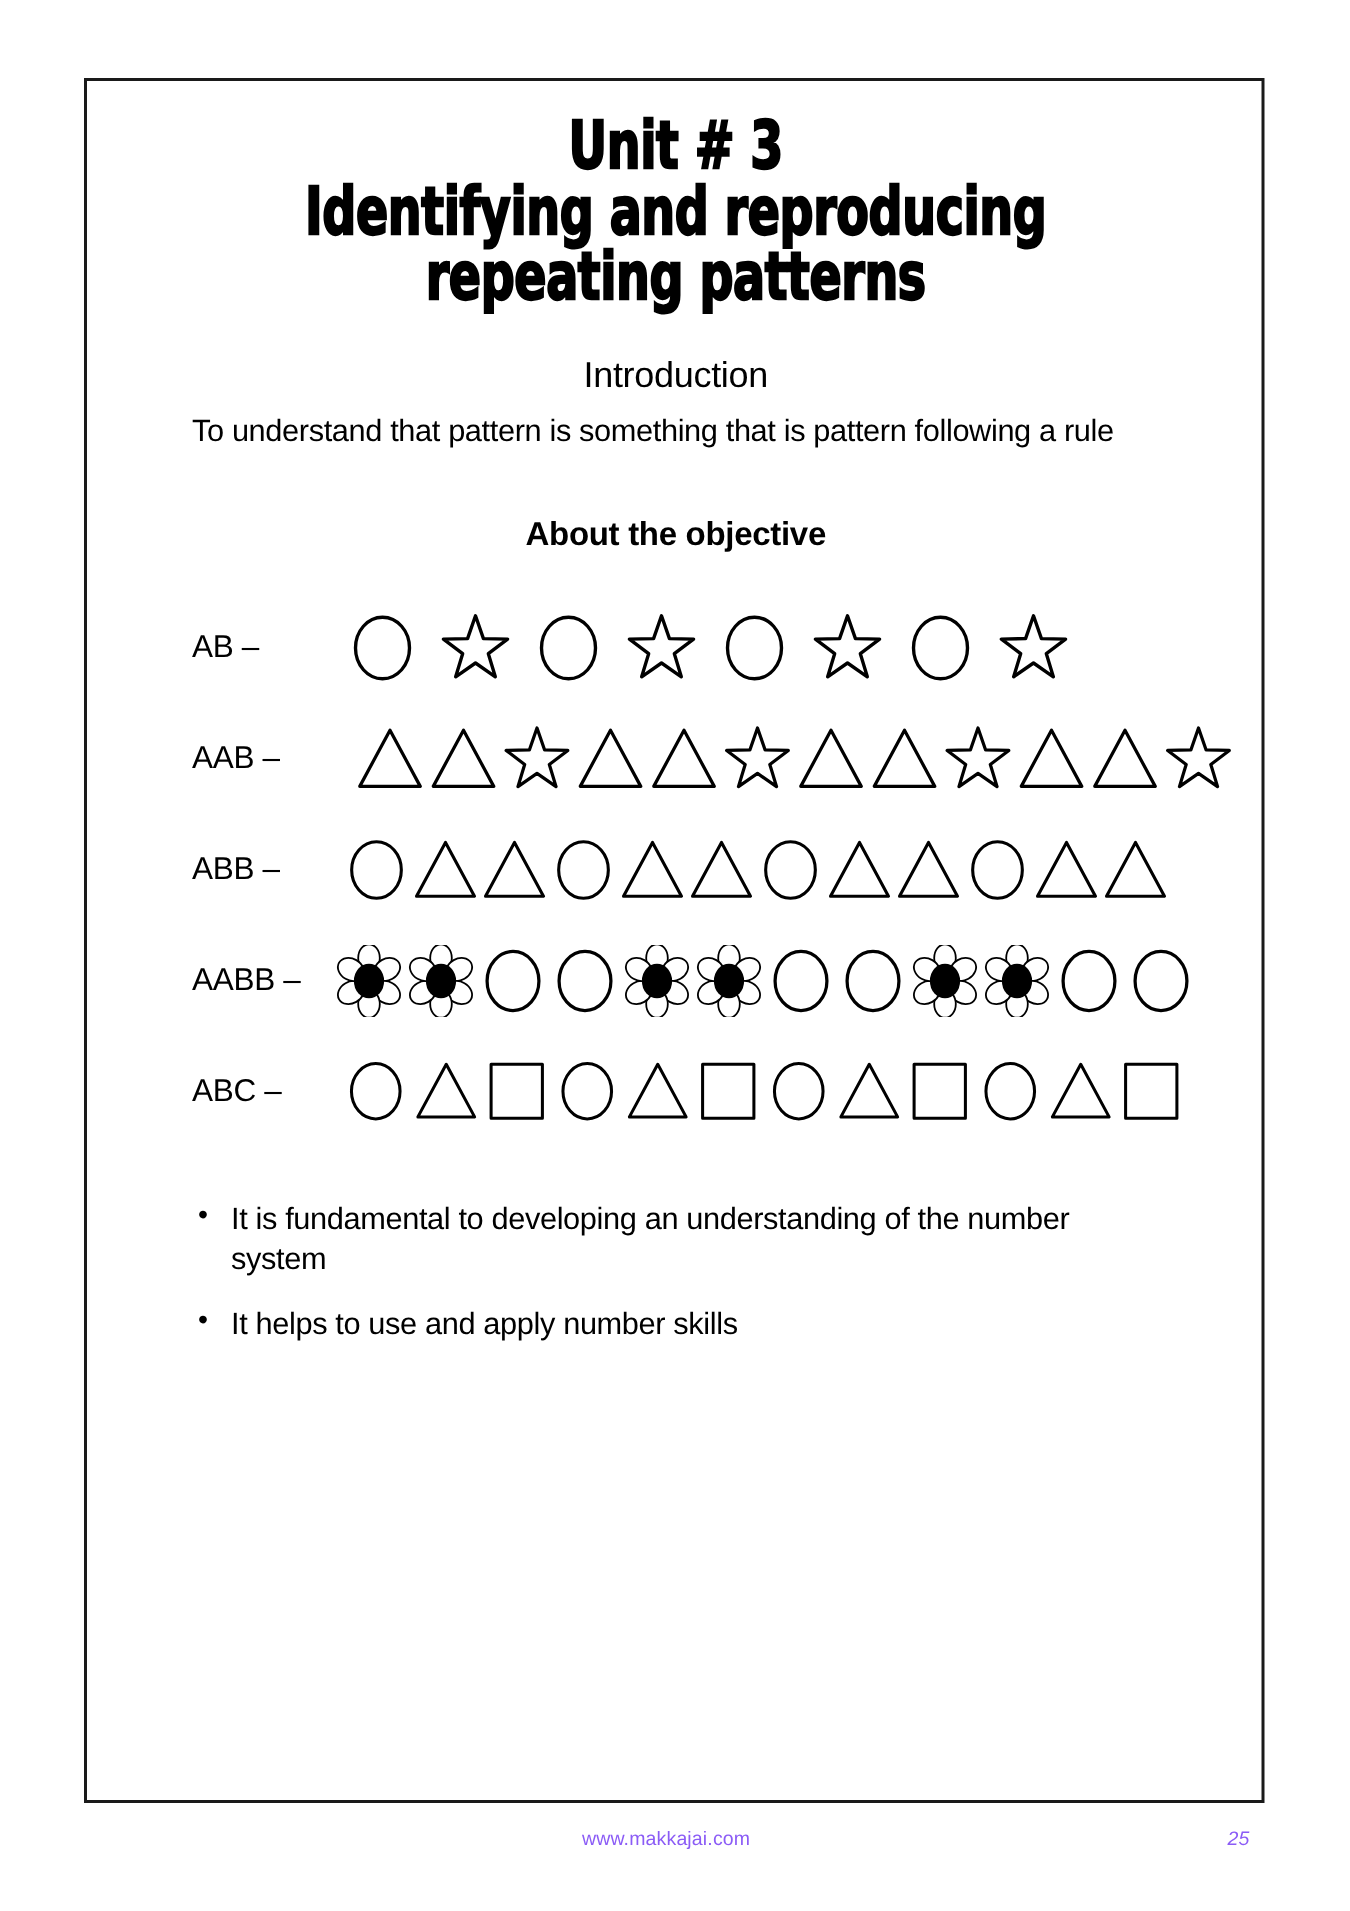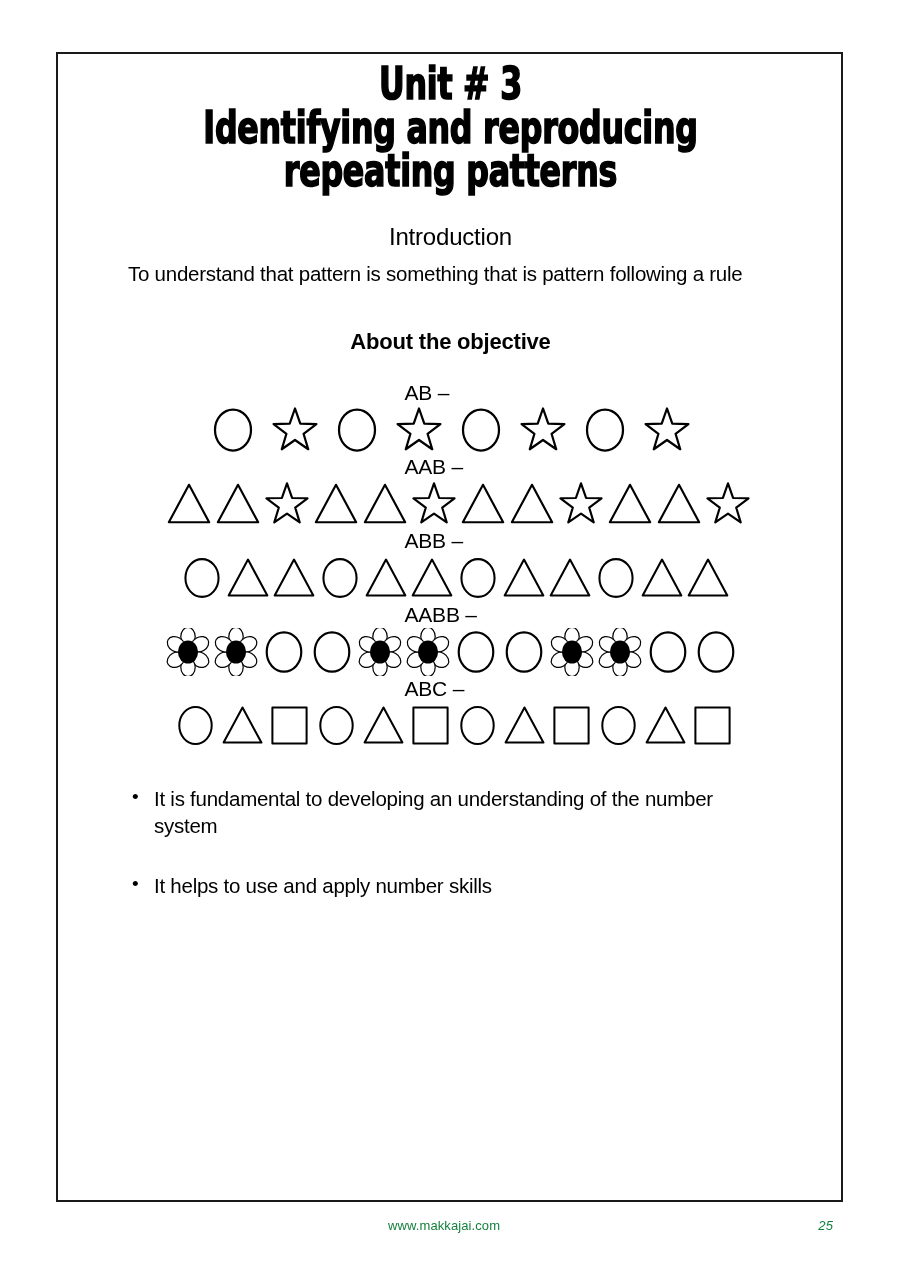--- a/index.html
+++ b/index.html
@@ -32,21 +32,21 @@
     width: 787px;
     height: 1150px;
     border: 2px solid #1a1a1a;
     box-sizing: border-box;
     background: #ffffff;
   }
 
   .content {
     position: absolute;
     left: 70px;
-    top: 8px;
+    top: 22px;
     width: 645px;
   }
 
   
   .title {
     text-align: center;
     font-family: "DejaVu Sans Condensed", "Liberation Sans Narrow", "Liberation Sans", sans-serif;
     font-weight: 700;
     font-size: 44px;
     line-height: 0.99;
@@ -109,21 +109,20 @@
   .bullet-intro { margin-top: 12px; }
 
   
   .patterns {
     margin-top: 26px;
   }
   .pattern-row {
     display: flex;
     align-items: center;
     height: 74px;
-    flex-direction: column;
   }
   .pattern-label {
     font-size: 21px;
     letter-spacing: -0.2px;
     white-space: nowrap;
     flex: 0 0 auto;
     width: 92px;
     text-align: left;
   }
   .pattern-shapes {
@@ -146,34 +145,34 @@
   .row-abb .pattern-shapes  { margin-left: 8px; }
   .row-abb .shape           { width: 46px; height: 46px; margin-right: 0px; }
 
   .row-aabb .pattern-shapes { margin-left: 2px; }
   .row-aabb .shape          { width: 48px; height: 48px; margin-right: 0px; }
 
   .row-abc .pattern-shapes  { margin-left: 8px; }
   .row-abc .shape           { width: 45px; height: 45px; margin-right: 2px; }
 
   .bottom-bullets { margin-top: 34px; }
-  .bottom-bullets .bullet-item + .bullet-item { margin-top: 33px; }
+  .bottom-bullets .bullet-item + .bullet-item { margin-top: 16px; }
 
   
   .footer {
     position: absolute;
     left: 56px;
     top: 1210px;
     width: 787px;
     height: 30px;
     display: flex;
     align-items: center;
     justify-content: space-between;
     font-size: 13px;
-    color: #15803d;
+    color: #8b5cf6;
     letter-spacing: 0.1px;
   }
   .footer-url { margin-left: 332px; }
   .footer-page { margin-right: 10px; font-style: italic; }
 </style>
 </head>
 <body>
 
 <div class="page">
 

